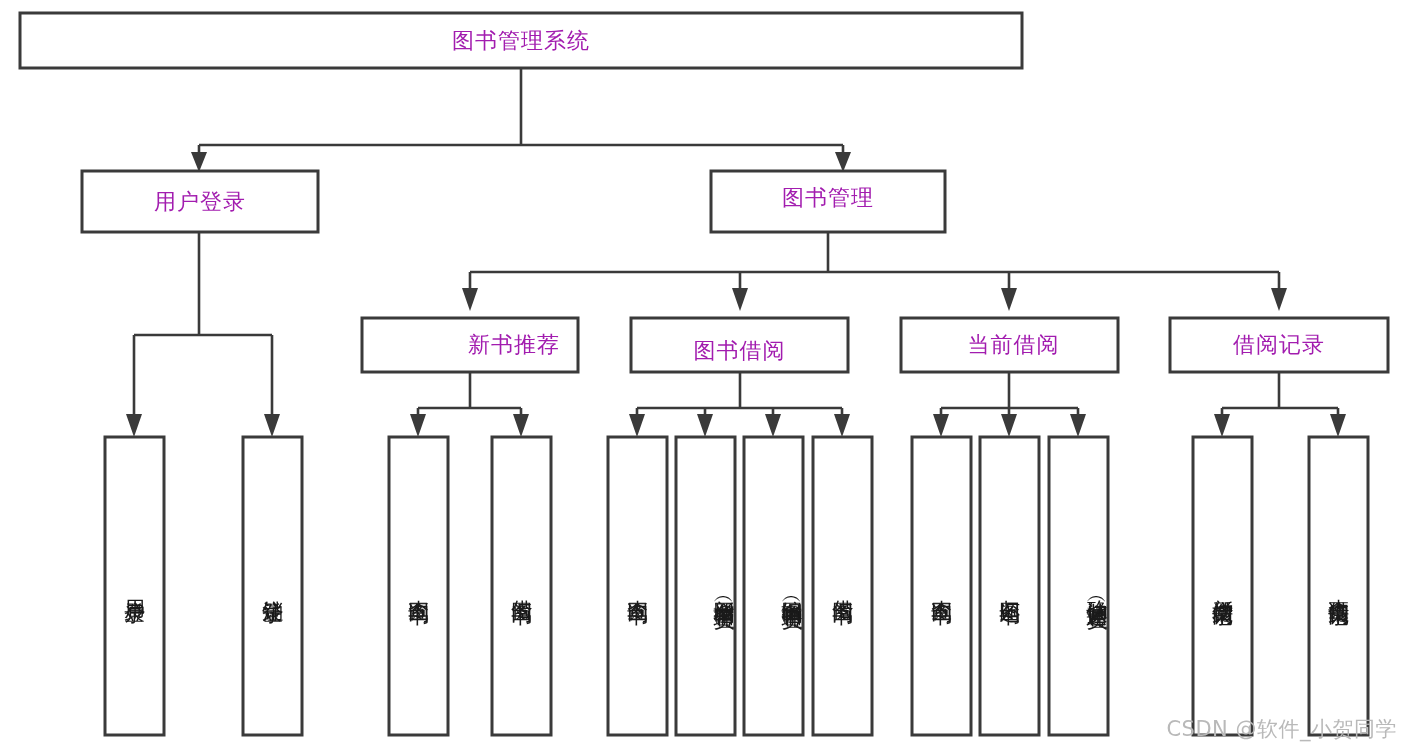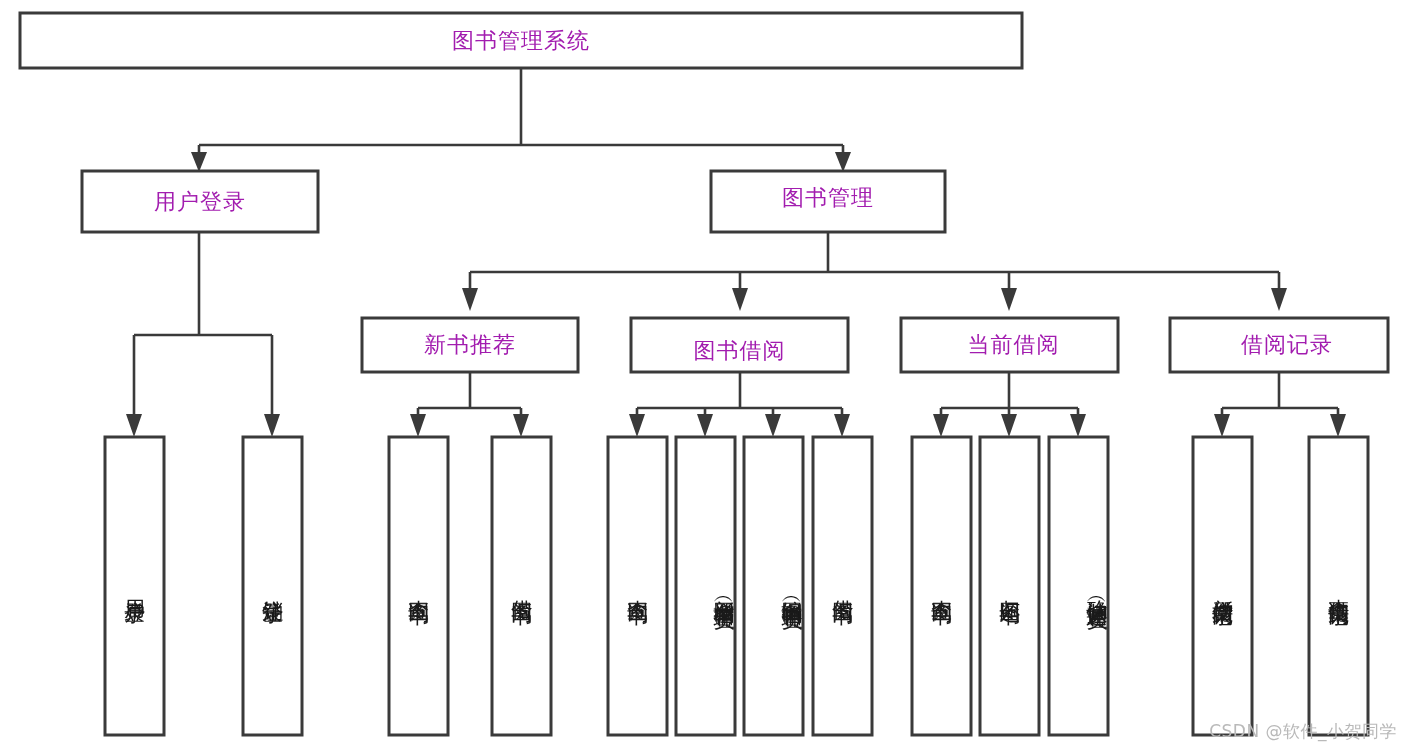--- a/index.html
+++ b/index.html
@@ -67,21 +67,21 @@
     color: #a21caf;
     letter-spacing: 1px;
     white-space: nowrap;
     pointer-events: none;
   }
   #watermark {
     position: absolute;
     right: 8px;
     bottom: 4px;
     font-family: "DejaVu Sans", "Liberation Sans", sans-serif;
-    font-size: 17px;
+    font-size: 21px;
     color: #b9b9b9;
     letter-spacing: 0.5px;
     white-space: nowrap;
   }
 </style>
 </head>
 <body>
 
 <div id="diagram-root">
 
@@ -192,24 +192,24 @@
 
     <rect class="node-box" x="1193" y="437" width="59" height="298"></rect>
     <rect class="node-box" x="1309" y="437" width="59" height="298"></rect>
   </svg>
 
   <div class="hlabel-wrap" style="left:20px; top:13px; width:1002px; height:55px;">图书管理系统</div>
 
   <div class="hlabel-wrap" style="left:82px; top:171px; width:236px; height:61px;">用户登录</div>
   <div class="hlabel-wrap" style="left:711px; top:171px; width:234px; height:53px;">图书管理</div>
 
-  <div class="hlabel-wrap" style="left:362px; top:318px; width:216px; height:54px;">新书推荐</div>
+  <div class="hlabel-wrap" style="left:362px; top:318px; width:216px; height:54px;padding-left:44px;">新书推荐</div>
   <div class="hlabel-wrap" style="left:631px; top:318px; width:217px; height:65px;">图书借阅</div>
   <div class="hlabel-wrap" style="left:901px; top:318px; width:225px; height:54px;">当前借阅</div>
-  <div class="hlabel-wrap" style="left:1170px; top:318px; width:218px; height:54px;margin-left:8px;">借阅记录</div>
+  <div class="hlabel-wrap" style="left:1170px; top:318px; width:218px; height:54px;">借阅记录</div>
 
   <div class="vlabel-wrap" style="left:105px; top:437px; width:59px; height:298px;">用户登录</div>
   <div class="vlabel-wrap" style="left:243px; top:437px; width:59px; height:298px;">注销登录</div>
 
   <div class="vlabel-wrap" style="left:389px; top:437px; width:59px; height:298px;">查询图书</div>
   <div class="vlabel-wrap" style="left:492px; top:437px; width:59px; height:298px;">借阅图书</div>
 
   <div class="vlabel-wrap" style="left:608px; top:437px; width:59px; height:298px;">查询图书</div>
   <div class="vlabel-wrap" style="left:676px; top:437px; width:59px; height:298px; align-items:flex-start; padding-top:8px; box-sizing:border-box;">新增图书（管理员）</div>
   <div class="vlabel-wrap" style="left:744px; top:437px; width:59px; height:298px; align-items:flex-start; padding-top:8px; box-sizing:border-box;">编辑图书（管理员）</div>

